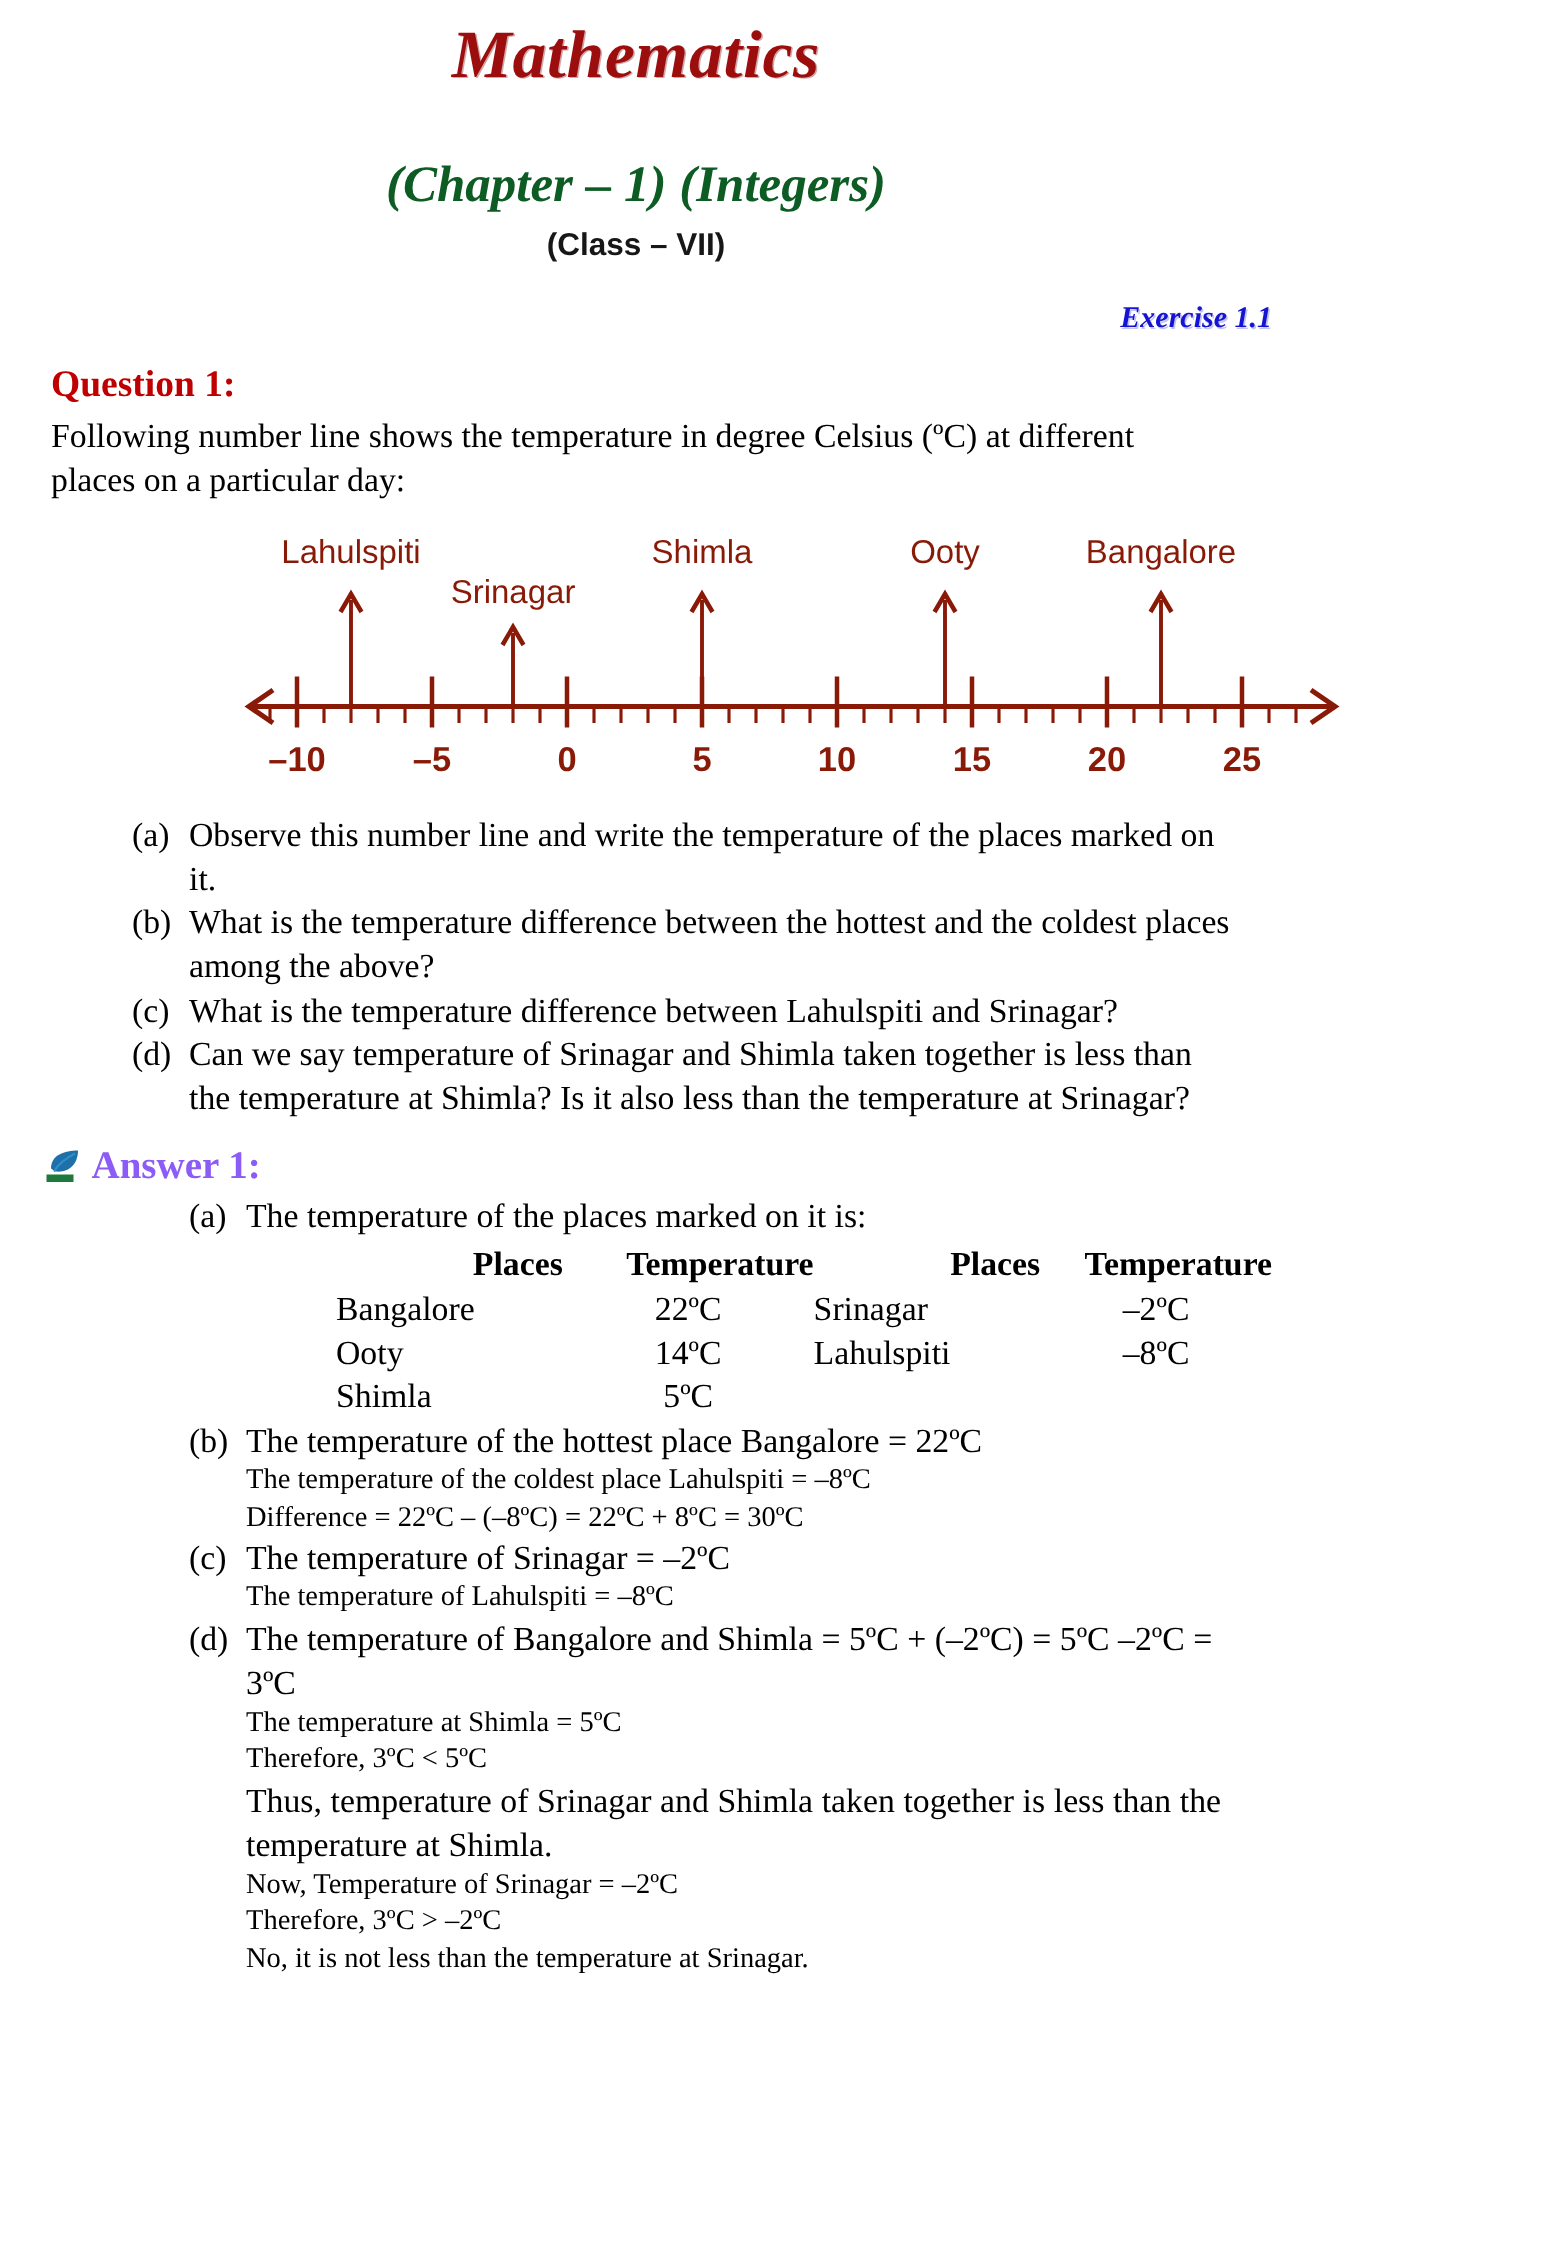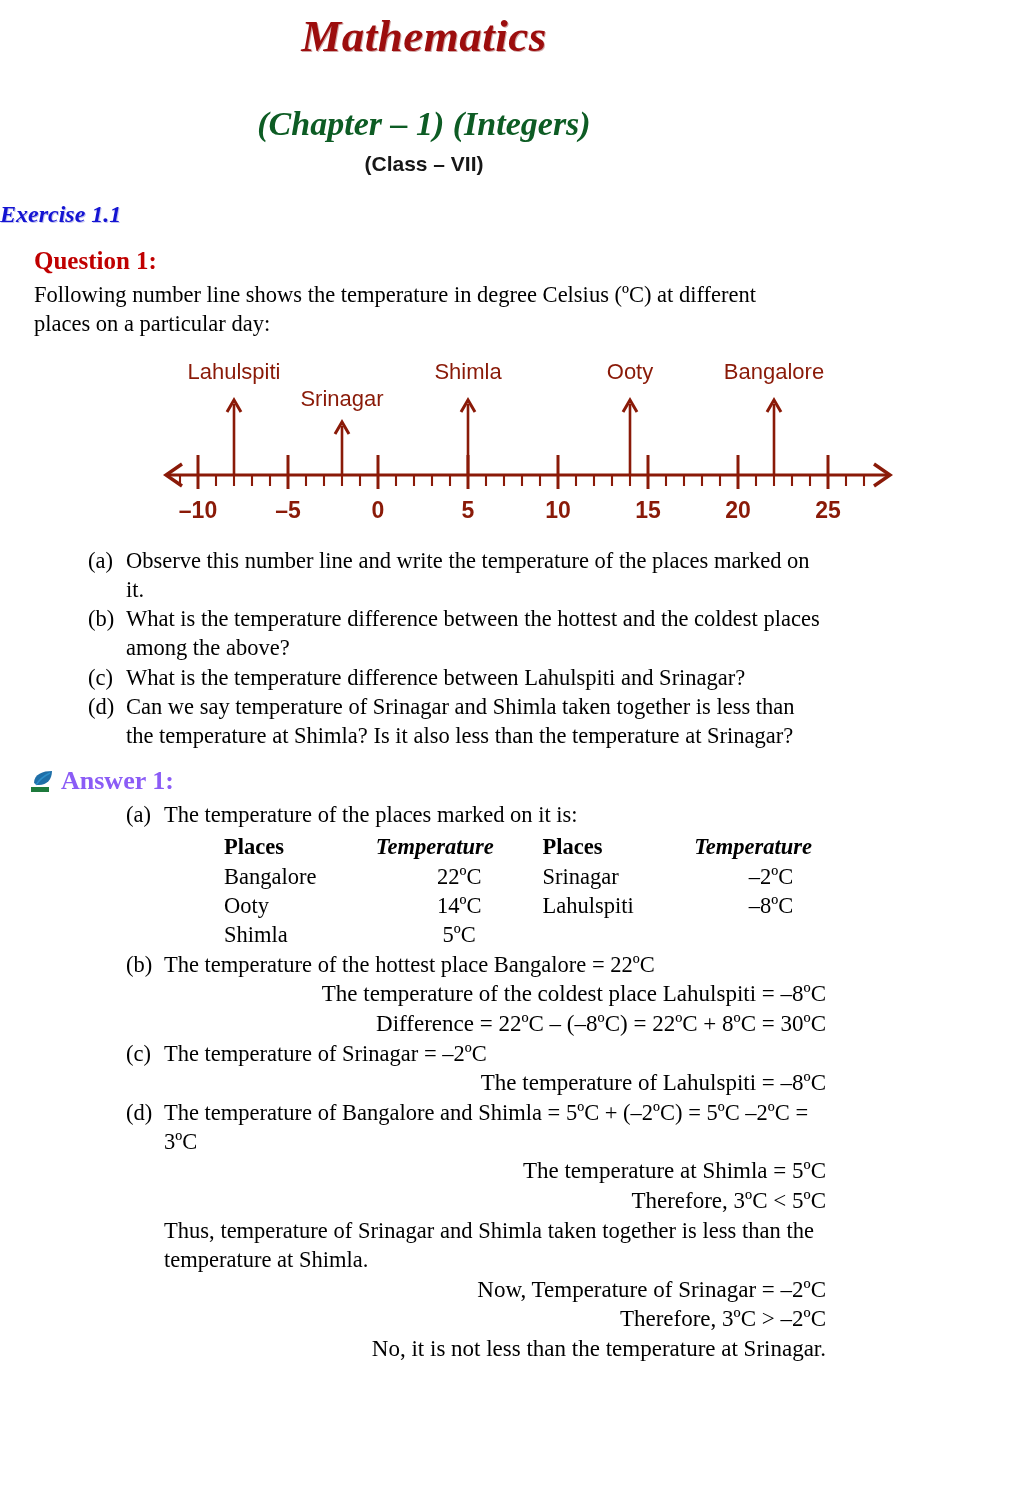--- a/index.html
+++ b/index.html
@@ -49,26 +49,26 @@
   .class-line {
     text-align: center;
     color: #171717;
     font-family: "Liberation Sans", "DejaVu Sans", sans-serif;
     font-weight: bold;
     font-size: 21px;
     line-height: 1;
     margin-top: 12px;
   }
   .exercise-line {
-    text-align: left;
+    text-align: right;
     color: #1414d2;
     font-family: "Liberation Serif", "DejaVu Serif", serif;
     font-weight: bold;
     font-style: italic;
-    font-size: 24px;
+    font-size: 20px;
     line-height: 1;
     margin-top: 28px;
     text-shadow: 1px 1px 0 rgba(20,20,190,0.25);
   }
 
   
   .q-heading {
     color: #c00000;
     font-family: "Liberation Serif", "DejaVu Serif", serif;
     font-weight: bold;
@@ -125,54 +125,53 @@
   .ans-block { margin: 6px 0 0 0; padding-left: 38px; }
   .ans-line {
     font-size: 22.5px;
     line-height: 1.30;
     margin: 0 22px 0 88px;
     padding-left: 38px;
     text-indent: -38px;
   }
   .ans-line .lbl { display: inline-block; width: 38px; text-indent: 0; }
   .ans-sub {
-    font-size: 23px;
+    font-size: 19px;
     line-height: 1.30;
     margin: 0 22px 0 126px;
-    text-align: right;
   }
   .ans-just {
     font-size: 22.5px;
     line-height: 1.30;
     margin: 0 34px 0 126px;
     text-align: justify;
   }
 
   
   table.temp-table {
     margin: 2px 0 0 186px;
     border-collapse: collapse;
     font-size: 22.5px;
   }
   table.temp-table th {
     font-weight: bold;
-    text-align: left;
+    text-align: right;
     padding: 0 0 1px 0;
     line-height: 1.30;
   }
   table.temp-table td {
     padding: 0;
     line-height: 1.30;
     font-weight: normal;
   }
   .col-place  { width: 162px; text-align: left; }
   .col-temp   { width: 175px; text-align: center; }
   .col-place2 { width: 162px; text-align: left; }
   .col-temp2  { width: 160px; text-align: center; }
-  th.col-temp, th.col-temp2 { text-align: center; font-style: italic; }
+  th.col-temp, th.col-temp2 { text-align: center; }
 </style>
 </head>
 <body>
 
 <div class="page">
 
   <div class="doc-title">Mathematics</div>
   <div class="chapter-line">(Chapter – 1) (Integers)</div>
   <div class="class-line">(Class – VII)</div>
   <div class="exercise-line">Exercise 1.1</div>

